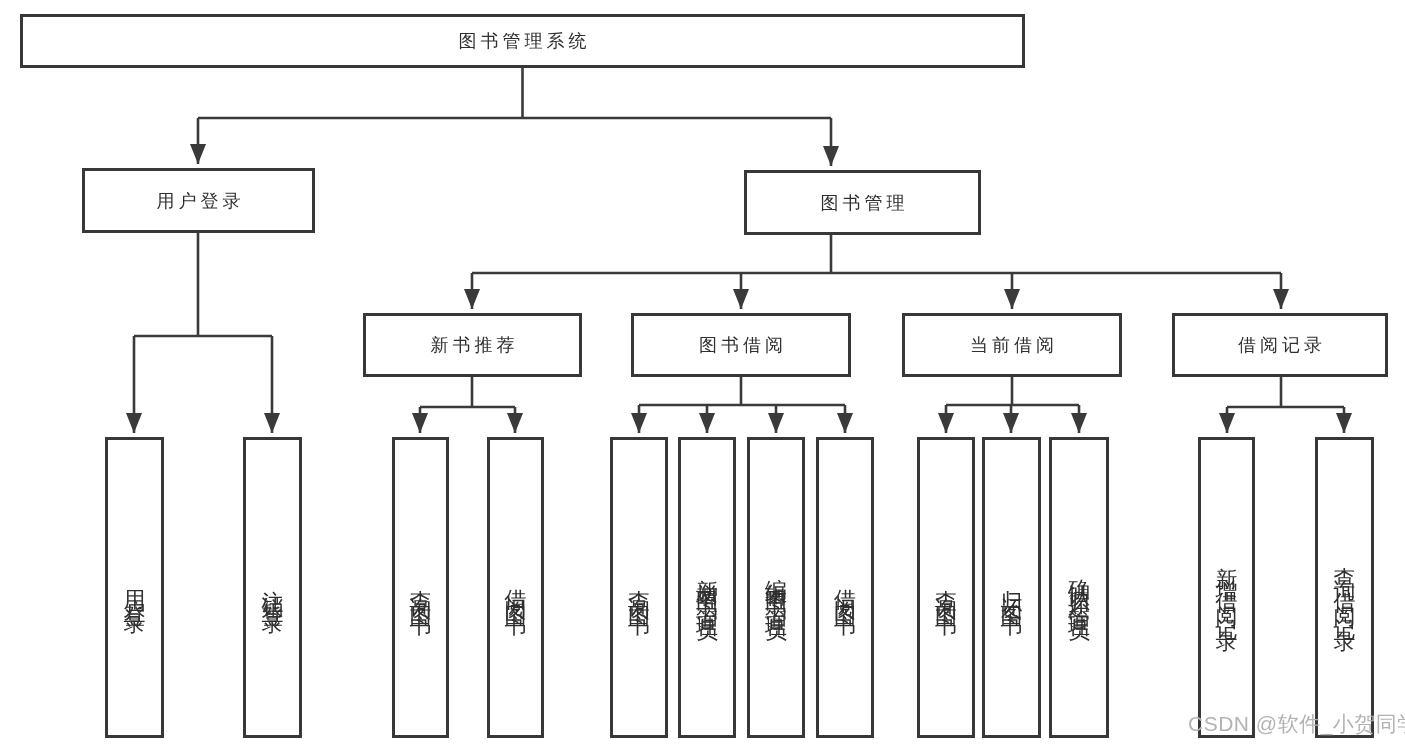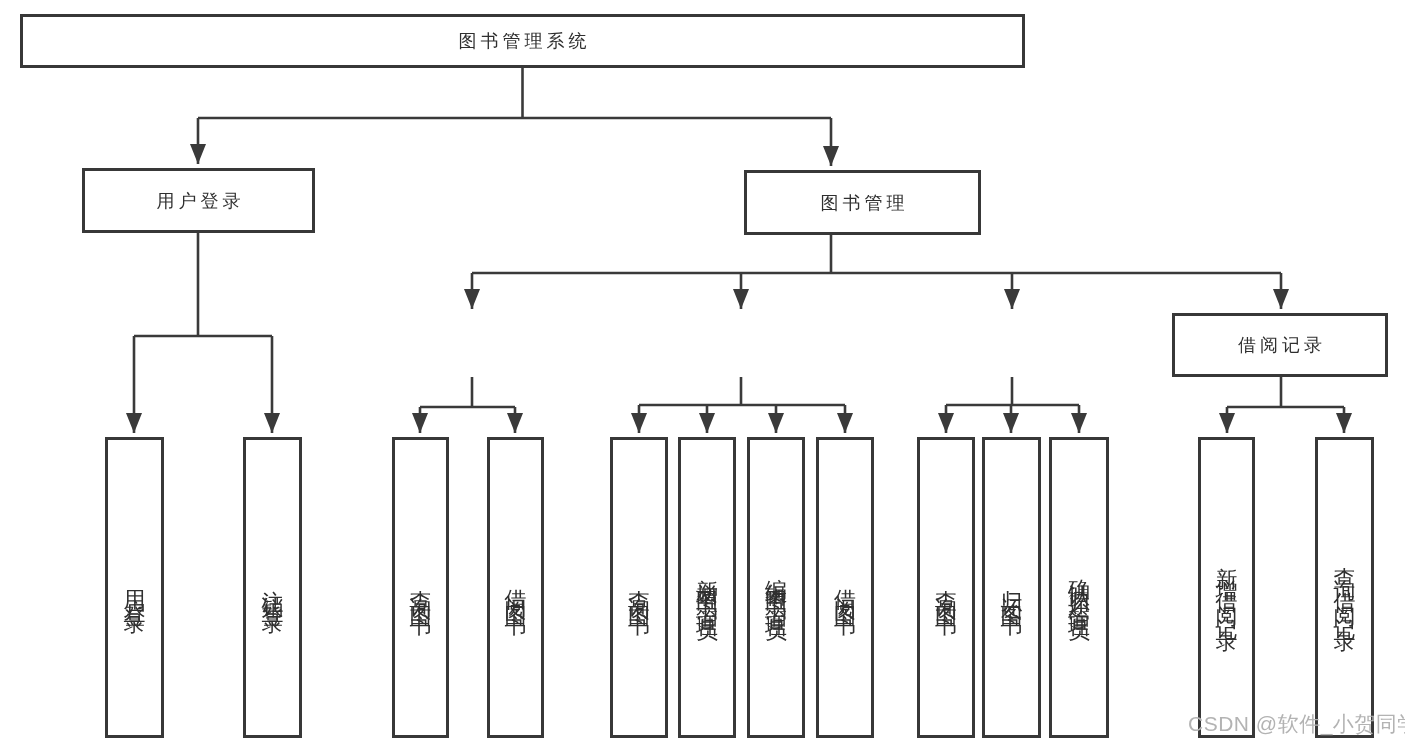--- a/index.html
+++ b/index.html
@@ -119,20 +119,29 @@
     <span class="h-label">图书管理系统</span>
   </div>
 
   <div class="node" style="left:82px; top:168px; width:233px; height:65px;">
     <span class="h-label">用户登录</span>
   </div>
   <div class="node" style="left:713px; top:170px; width:237px; height:65px;margin-left:31px;">
     <span class="h-label">图书管理</span>
   </div>
 
+  <div class="node" style="left:363px; top:313px; width:219px; height:64px;">
+    <span class="h-label">新书推荐</span>
+  </div>
+  <div class="node" style="left:631px; top:313px; width:220px; height:64px;">
+    <span class="h-label">图书借阅</span>
+  </div>
+  <div class="node" style="left:902px; top:313px; width:220px; height:64px;">
+    <span class="h-label">当前借阅</span>
+  </div>
   <div class="node" style="left:1172px; top:313px; width:216px; height:64px;text-align:right;">
     <span class="h-label">借阅记录</span>
   </div>
 
   <div class="node" style="left:105px; top:437px; width:59px; height:301px;">
     <span class="v-label ls4">用户登录</span>
   </div>
   <div class="node" style="left:243px; top:437px; width:59px; height:301px;">
     <span class="v-label ls4">注销登录</span>
   </div>

